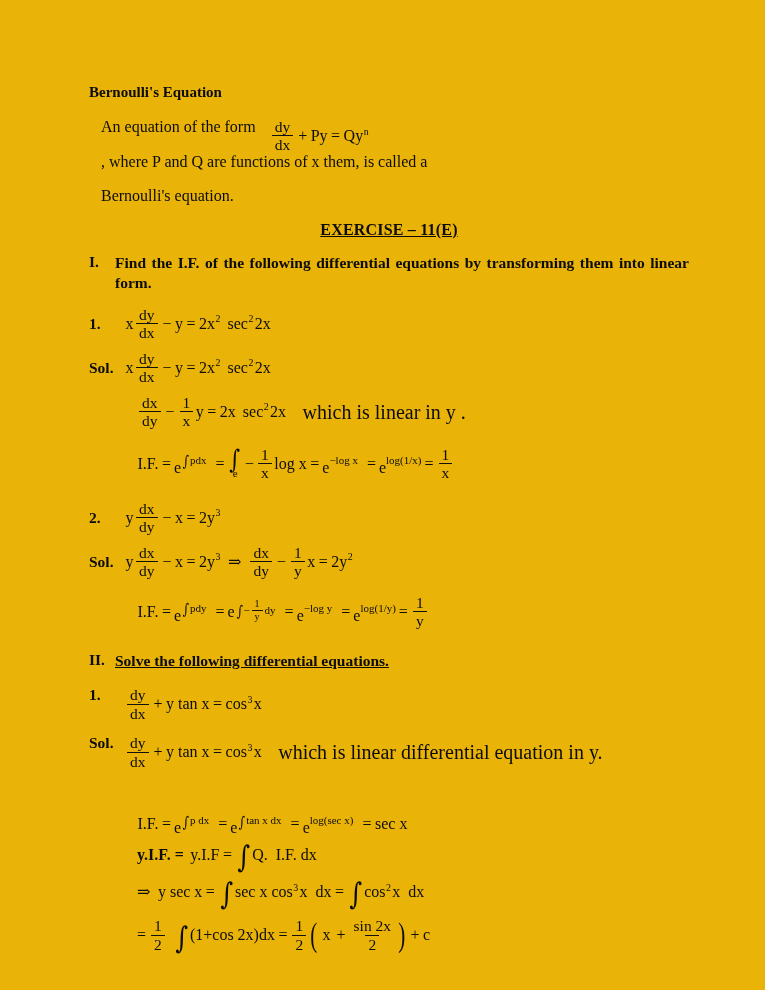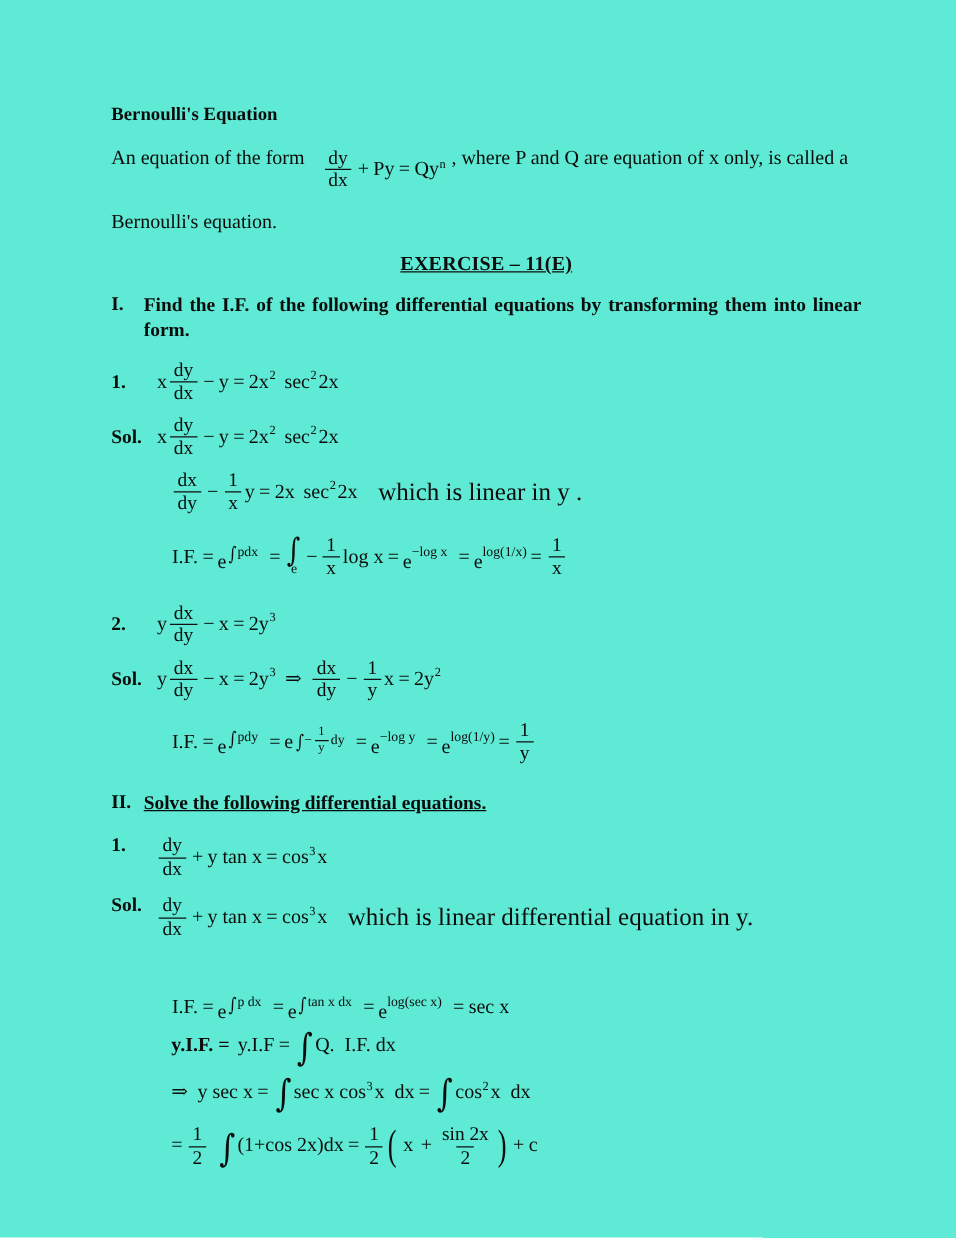--- a/index.html
+++ b/index.html
@@ -14,21 +14,21 @@
     position: relative;
     font-family: "Liberation Serif", "DejaVu Serif", serif;
     color: #0c0c0c;
     overflow: hidden;
   }
   .page {
     position: absolute;
     left: 0; top: 0;
     width: 765px;
     height: 990px;
-    background: #5eead4;
+    background: #eab308;
     padding: 0;
     box-sizing: border-box;
   }
   .content {
     position: absolute;
     left: 89px;
     top: 84px;
     width: 600px;
   }
 
@@ -41,21 +41,21 @@
   }
   .bold { font-weight: bold; }
 
   .heading {
     font-size: 15px;
     font-weight: bold;
     margin: 0 0 17px 0;
   }
   .para {
     font-size: 16px;
-    margin: 0 0 16px 0;
+    margin: 0 0 16px 12px;
   }
   .exercise-title {
     font-size: 16px;
     font-weight: bold;
     text-align: center;
     text-decoration: underline;
     margin: 7px 0 14px 0;
     letter-spacing: 0.2px;
   }
   .section-head {
@@ -231,21 +231,21 @@
     <span class="math">
       <span class="frac">
         <span class="nu">dy</span>
         <span class="de">dx</span>
       </span>
       <span class="op">+</span>
       <span class="mi">Py</span>
       <span class="op">=</span>
       <span class="mi">Qy<sup class="ex">n</sup></span>
     </span>
-    <span class="math">, where P and Q are equation of x only, is called a</span>
+    <span class="math">, where P and Q are functions of x them, is called a</span>
   </div>
   <div class="para">Bernoulli's equation.</div>
 
   <div class="exercise-title">EXERCISE – 11(E)</div>
 
   <div class="section-head">
     <span class="romanum">I.</span>
     <span class="sect-text">Find the I.F. of the following differential equations by transforming them into linear form.</span>
   </div>
 

